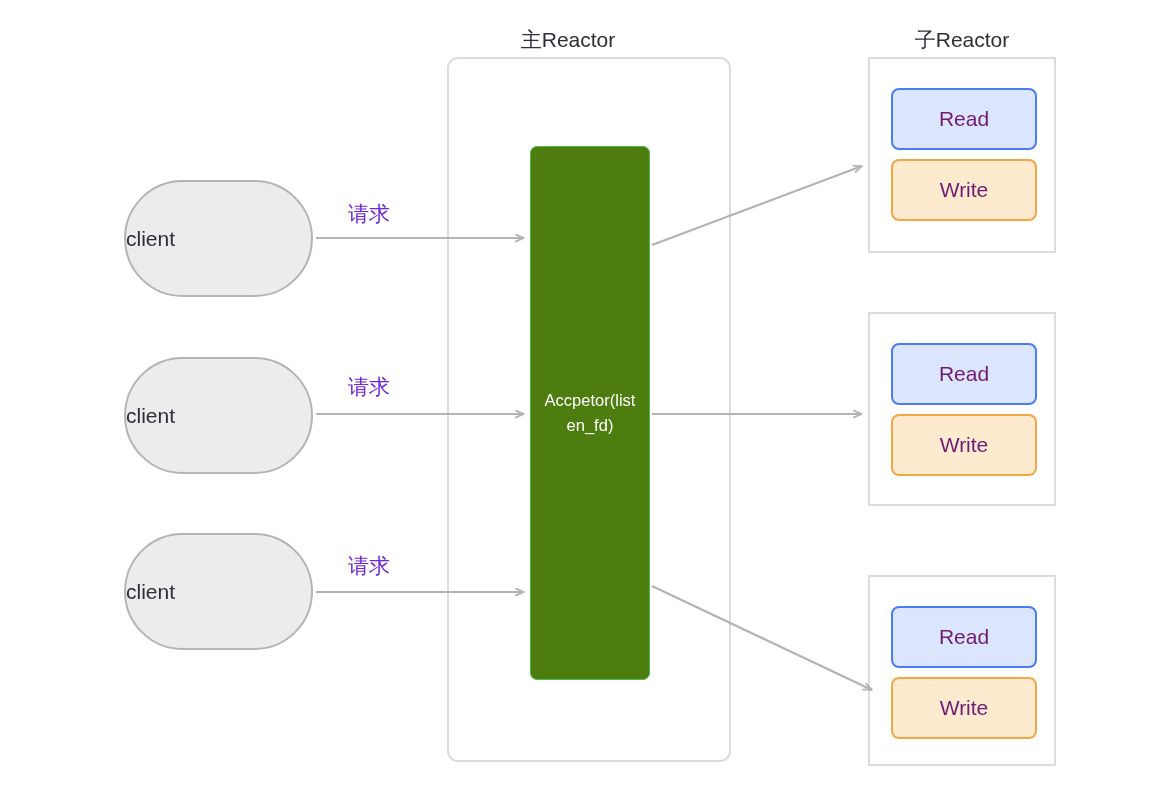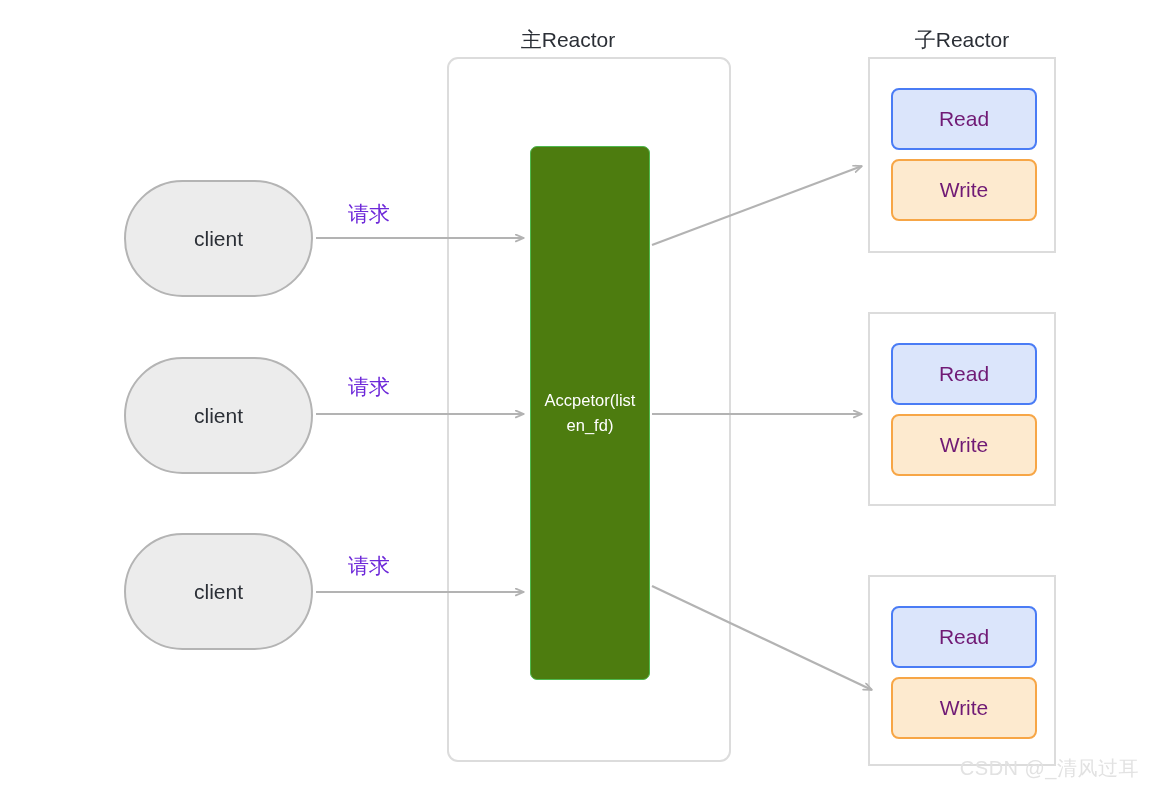--- a/index.html
+++ b/index.html
@@ -56,21 +56,21 @@
   }
 
   
   .client{
     position:absolute;
     width:189px;height:117px;
     background:#ececec;
     border:2px solid #b4b4b4;
     border-radius:60px;
     box-sizing:border-box;
-    display:flex;align-items:center;justify-content:center;
+    display:flex;align-items:center;
   }
   .client-label{font-size:21px;color:#2b2f36;}
   #client-1{left:124px;top:180px;}
   #client-2{left:124px;top:357px;}
   #client-3{left:124px;top:533px;}
 
   
   .req-label{
     position:absolute;
     font-size:21px;
@@ -192,15 +192,14 @@
 
     <line x1="316" y1="238" x2="524" y2="238" stroke="#b3b3b3" stroke-width="2.2" marker-end="url(#ah)"></line>
     <line x1="316" y1="414" x2="524" y2="414" stroke="#b3b3b3" stroke-width="2.2" marker-end="url(#ah)"></line>
     <line x1="316" y1="592" x2="524" y2="592" stroke="#b3b3b3" stroke-width="2.2" marker-end="url(#ah)"></line>
 
     <line x1="652" y1="245" x2="862" y2="166" stroke="#b3b3b3" stroke-width="2.2" marker-end="url(#ah)"></line>
     <line x1="652" y1="414" x2="862" y2="414" stroke="#b3b3b3" stroke-width="2.2" marker-end="url(#ah)"></line>
     <line x1="652" y1="586" x2="872" y2="690" stroke="#b3b3b3" stroke-width="2.2" marker-end="url(#ah)"></line>
   </svg>
 
-  <div class="watermark">CSDN @_清风过耳</div>
 
 </div>
 
 </body></html>

